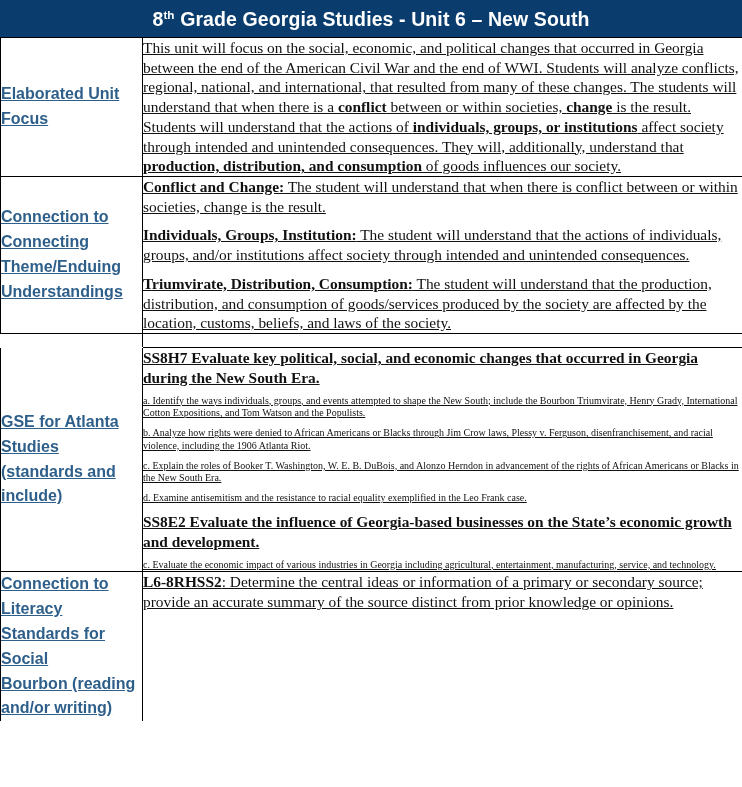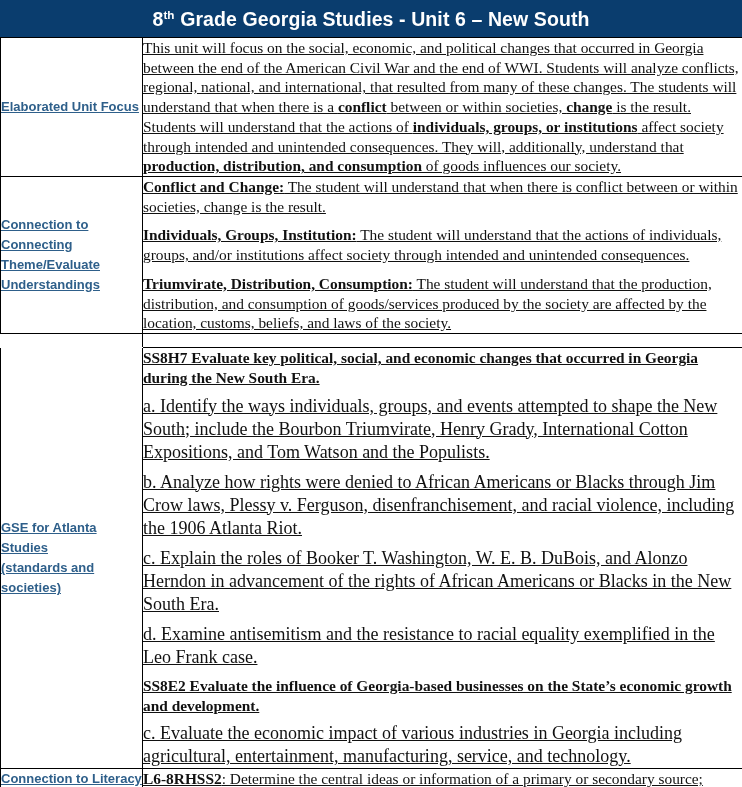--- a/index.html
+++ b/index.html
@@ -55,21 +55,21 @@
     padding: 0;
     text-decoration: underline;
   }
 
   col.c-label { width: 142px; }
   col.c-body  { width: 600px; }
 
   td.label-cell {
     font-family: "Liberation Sans", "DejaVu Sans", sans-serif;
     font-weight: bold;
-    font-size: 13px;
+    font-size: 16px;
     line-height: 1.55;
     color: #2e5f8a;
     padding: 6px 6px 6px 7px;
   }
   td.label-cell.mid { vertical-align: middle; }
 
   td.body-cell {
     font-family: "Liberation Serif", "DejaVu Serif", serif;
     font-size: 15.4px;
     line-height: 1.28;
@@ -81,21 +81,21 @@
   td.body-cell p {
     margin: 0 0 0 0;
   }
   td.body-cell p + p {
     margin-top: 9px;
   }
   td.body-cell p.tight + p.tight {
     margin-top: 7px;
   }
   td.body-cell p.sub {
-    font-size: 18px;
+    font-size: 10px;
   }
   td.body-cell b,
   td.body-cell strong {
     font-weight: bold;
   }
 
   
   tr.spacer-row td {
     height: 13px;
     border-top: 1px solid #000000;
@@ -137,40 +137,40 @@
         </td>
         <td class="body-cell">
           <p><span>This unit will focus on the social, economic, and political changes that occurred in Georgia between the end of the American Civil War and the end of WWI. Students will analyze conflicts, regional, national, and international, that resulted from many of these changes. The students will understand that when there is a </span><b>conflict</b><span> between or within societies, </span><b>change</b><span> is the result. Students will understand that the actions of </span><b>individuals, groups, or institutions</b><span> affect society through intended and unintended consequences. They will, additionally, understand that </span><b>production, distribution, and consumption</b><span> of goods influences our society.</span></p>
         </td>
       </tr>
 
       <tr>
         <td class="label-cell mid">
           <div>Connection to</div>
           <div>Connecting</div>
-          <div>Theme/Evaluate</div>
+          <div>Theme/Enduing</div>
           <div>Understandings</div>
         </td>
         <td class="body-cell">
           <p><b>Conflict and Change:</b><span> The student will understand that when there is conflict between or within societies, change is the result.</span></p>
           <p><b>Individuals, Groups, Institution:</b><span> The student will understand that the actions of individuals, groups, and/or institutions affect society through intended and unintended consequences.</span></p>
           <p><b>Triumvirate, Distribution, Consumption:</b><span> The student will understand that the production, distribution, and consumption of goods/services produced by the society are affected by the location, customs, beliefs, and laws of the society.</span></p>
         </td>
       </tr>
 
       <tr class="spacer-row">
         <td class="spacer-left"></td>
         <td></td>
       </tr>
 
       <tr>
         <td class="label-cell mid">
           <div>GSE for Atlanta Studies</div>
           <div>(standards and</div>
-          <div>societies)</div>
+          <div>include)</div>
         </td>
         <td class="body-cell">
           <p class="tight"><b>SS8H7 Evaluate key political, social, and economic changes that occurred in Georgia during the New South Era.</b></p>
           <p class="tight sub">a. Identify the ways individuals, groups, and events attempted to shape the New South; include the Bourbon Triumvirate, Henry Grady, International Cotton Expositions, and Tom Watson and the Populists.</p>
           <p class="tight sub">b. Analyze how rights were denied to African Americans or Blacks through Jim Crow laws, Plessy v. Ferguson, disenfranchisement, and racial violence, including the 1906 Atlanta Riot.</p>
           <p class="tight sub">c. Explain the roles of Booker T. Washington, W. E. B. DuBois, and Alonzo Herndon in advancement of the rights of African Americans or Blacks in the New South Era.</p>
           <p class="tight sub">d. Examine antisemitism and the resistance to racial equality exemplified in the Leo Frank case.</p>
           <p class="tight"><b>SS8E2 Evaluate the influence of Georgia-based businesses on the State’s economic growth and development.</b></p>
           <p class="tight sub">c. Evaluate the economic impact of various industries in Georgia including agricultural, entertainment, manufacturing, service, and technology.</p>
         </td>

